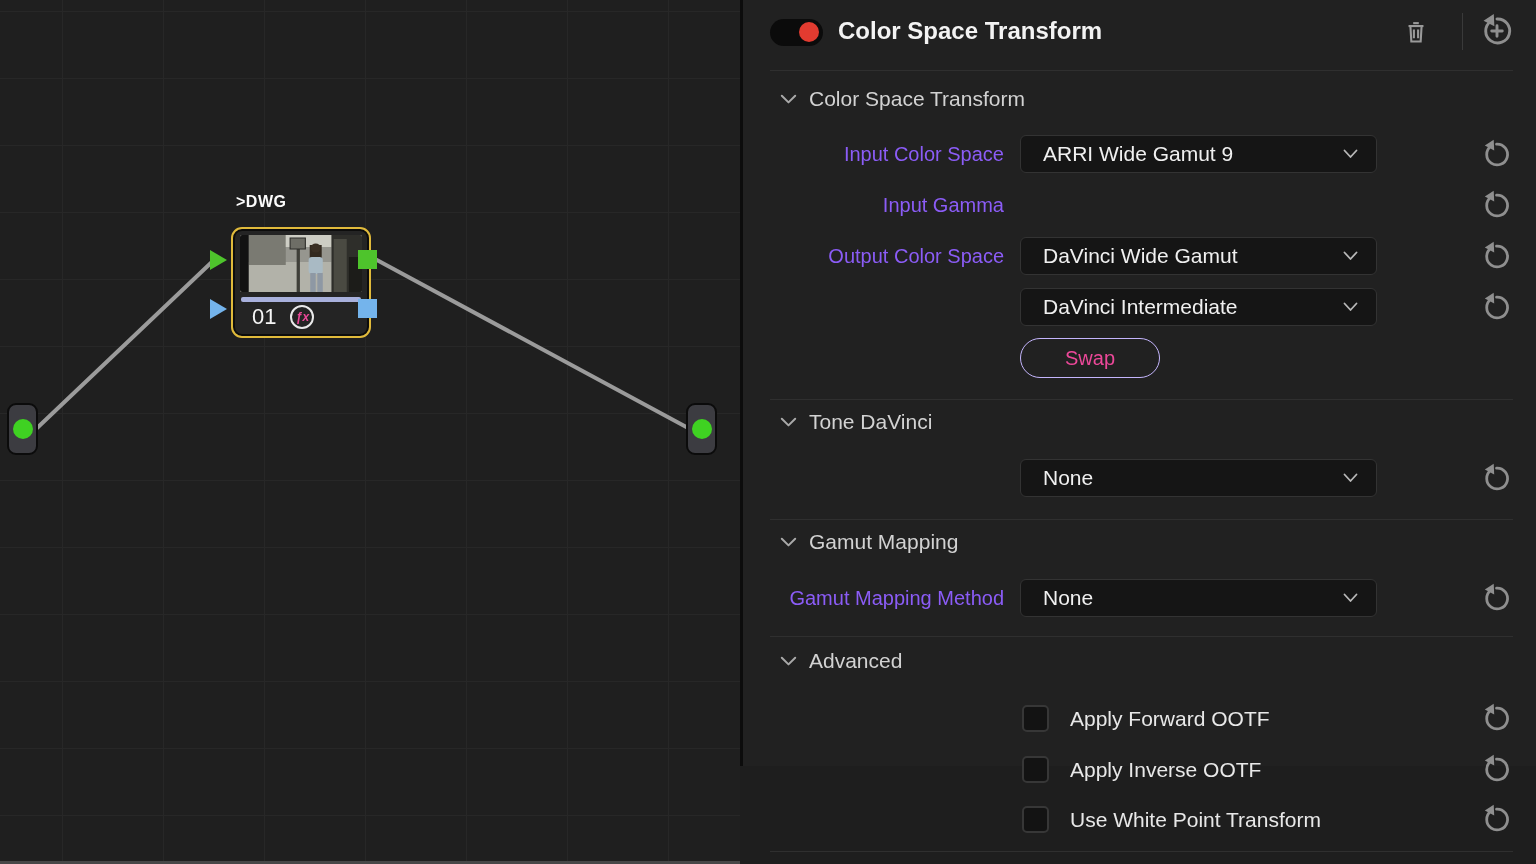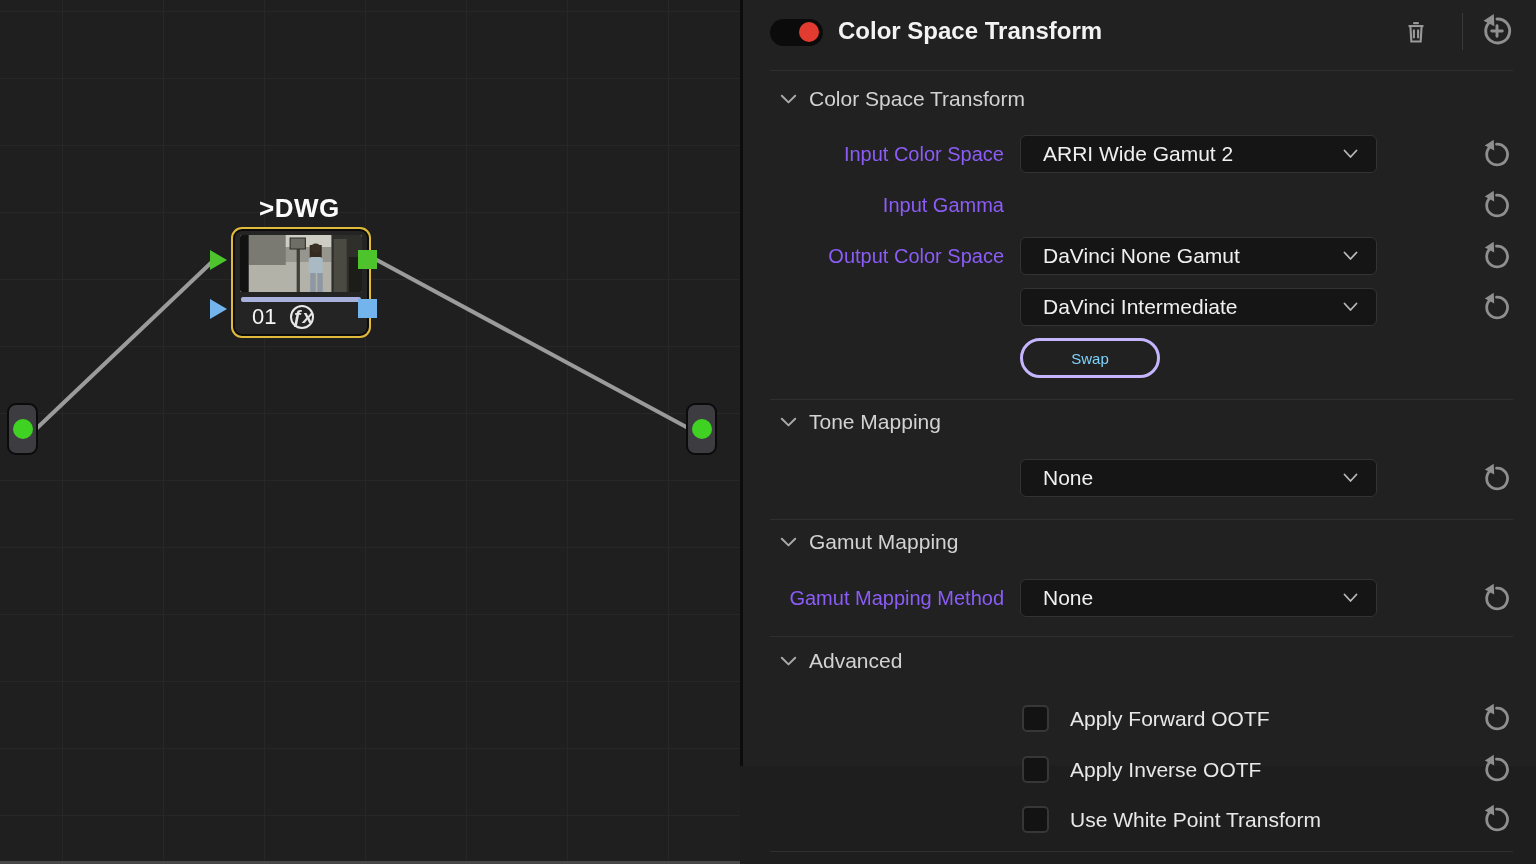--- a/index.html
+++ b/index.html
@@ -23,21 +23,21 @@
   .endpoint{
     position:absolute;width:31px;height:52px;background:#3c3c41;
     border:2px solid #0b0b0b;border-radius:9px;box-sizing:border-box;
     display:flex;align-items:center;justify-content:center;
   }
   .endpoint .dot{width:20px;height:20px;border-radius:50%;background:#3fd222;}
   .endpoint.src{left:7px;top:403px;}
   .endpoint.dst{left:686px;top:403px;}
   .node-label{
     position:absolute;left:236px;top:193px;
-    font-size:26px;font-weight:bold;color:#fcfcfc;letter-spacing:.5px;margin-left:23px;
+    font-size:16px;font-weight:bold;color:#fcfcfc;letter-spacing:.5px;
   }
   .node{
     position:absolute;left:231px;top:227px;width:140px;height:111px;
     background:#242424;border:2px solid #e0ba3b;border-radius:11px;
     box-sizing:border-box;box-shadow:inset 0 0 0 2px #0c0c0c;
   }
   .thumb{
     position:absolute;left:7px;top:6px;right:7px;height:57px;
     background:#8e8e88;overflow:hidden;border-radius:2px;
   }
@@ -46,21 +46,21 @@
     position:absolute;left:8px;right:8px;top:68px;height:5px;
     background:#a8b0dc;border-radius:2px;
   }
   .node-footer{
     position:absolute;left:0;right:0;bottom:3px;height:32px;
     display:flex;align-items:center;gap:14px;padding-left:19px;
   }
   .node-number{color:#f5f5f5;font-size:22px;}
   .fx-badge{
     width:24px;height:24px;border:2px solid #e9e9e9;border-radius:50%;
-    color:#e5e5e5;font-size:19px;font-style:italic;font-weight:bold;
+    color:#ec4899;font-size:12px;font-style:italic;font-weight:bold;
     display:flex;align-items:center;justify-content:center;box-sizing:border-box;
   }
   .port-tri{position:absolute;width:0;height:0;border-top:10px solid transparent;border-bottom:10px solid transparent;}
   .port-tri.green{left:210px;top:250px;border-left:17px solid #4ec42c;}
   .port-tri.blue{left:210px;top:299px;border-left:17px solid #74b4ec;}
   .port-sq{position:absolute;width:19px;height:19px;}
   .port-sq.green{left:358px;top:250px;background:#4ec42c;}
   .port-sq.blue{left:358px;top:299px;background:#74b4ec;}
   .graph-bottom{position:absolute;left:0;bottom:0;width:740px;height:3px;background:#474747;}
 
@@ -99,22 +99,22 @@
   .dropdown{
     position:absolute;left:277px;width:357px;height:38px;
     background:#151515;border:1px solid #333;border-radius:6px;box-sizing:border-box;
     display:flex;align-items:center;padding:0 18px 0 22px;
     color:#f0f0f0;font-size:21px;cursor:pointer;
   }
   .dropdown .chev{margin-left:auto;line-height:0;}
   .reset-btn{position:absolute;left:737px;width:33px;height:33px;}
   .swap-btn{
     position:absolute;left:277px;top:338px;width:140px;height:40px;
-    background:transparent;border:3px solid #c4b5fd;border-radius:20px;
-    color:#7dd3fc;font-size:15px;display:flex;align-items:center;justify-content:center;
+    background:transparent;border:1px solid #c4b5fd;border-radius:20px;
+    color:#ec4899;font-size:20px;display:flex;align-items:center;justify-content:center;
     cursor:pointer;font-family:"Liberation Sans", sans-serif;
   }
   .checkbox{
     position:absolute;left:279px;width:27px;height:27px;
     background:#131313;border:2px solid #373737;border-radius:5px;box-sizing:border-box;cursor:pointer;
   }
   .cb-label{
     position:absolute;left:327px;font-size:21px;color:#e8e8e8;line-height:27px;white-space:nowrap;
   }
   .panel-bottom{position:absolute;left:0;right:0;top:852px;bottom:0;background:#262626;}
@@ -203,21 +203,21 @@
 
   <button class="sec-header" style="top:86px">
     <svg width="17" height="11" viewBox="0 0 17 11">
       <path d="M1.8 1.8 L8.5 8.4 L15.2 1.8" fill="none" stroke="#a9a9a9" stroke-width="2" stroke-linecap="round" stroke-linejoin="round"></path>
     </svg>
     <span>Color Space Transform</span>
   </button>
 
   <div class="row-label" style="top:135px">Input Color Space</div>
   <div class="dropdown" style="top:135px">
-    <span>ARRI Wide Gamut 2</span>
+    <span>ARRI Wide Gamut 9</span>
     <span class="chev">
       <svg width="15" height="10" viewBox="0 0 15 10">
           <path d="M1.5 1.5 L7.5 8 L13.5 1.5" fill="none" stroke="#b8b8b8" stroke-width="1.8" stroke-linecap="round" stroke-linejoin="round"></path>
         </svg>
     </span>
   </div>
   <button class="icon-btn reset-btn" style="top:138px">
     <svg width="33" height="33" viewBox="0 0 26 26">
       <path d="M8.6 6.4 A 8.2 8.2 0 1 0 13 4.8" fill="none" stroke="#8f8f8f" stroke-width="2.2" stroke-linecap="round"></path>
       <path d="M10.8 1.4 L3.8 6 L11.2 9.8 Z" fill="#8f8f8f"></path>
@@ -227,21 +227,21 @@
   <div class="row-label" style="top:186px">Input Gamma</div>
   <button class="icon-btn reset-btn" style="top:189px">
     <svg width="33" height="33" viewBox="0 0 26 26">
       <path d="M8.6 6.4 A 8.2 8.2 0 1 0 13 4.8" fill="none" stroke="#8f8f8f" stroke-width="2.2" stroke-linecap="round"></path>
       <path d="M10.8 1.4 L3.8 6 L11.2 9.8 Z" fill="#8f8f8f"></path>
     </svg>
   </button>
 
   <div class="row-label" style="top:237px">Output Color Space</div>
   <div class="dropdown" style="top:237px">
-    <span>DaVinci None Gamut</span>
+    <span>DaVinci Wide Gamut</span>
     <span class="chev">
       <svg width="15" height="10" viewBox="0 0 15 10">
           <path d="M1.5 1.5 L7.5 8 L13.5 1.5" fill="none" stroke="#b8b8b8" stroke-width="1.8" stroke-linecap="round" stroke-linejoin="round"></path>
         </svg>
     </span>
   </div>
   <button class="icon-btn reset-btn" style="top:240px">
     <svg width="33" height="33" viewBox="0 0 26 26">
       <path d="M8.6 6.4 A 8.2 8.2 0 1 0 13 4.8" fill="none" stroke="#8f8f8f" stroke-width="2.2" stroke-linecap="round"></path>
       <path d="M10.8 1.4 L3.8 6 L11.2 9.8 Z" fill="#8f8f8f"></path>
@@ -264,21 +264,21 @@
   </button>
 
   <button class="swap-btn">Swap</button>
 
   <div class="hdiv" style="top:399px"></div>
 
   <button class="sec-header" style="top:409px">
     <svg width="17" height="11" viewBox="0 0 17 11">
       <path d="M1.8 1.8 L8.5 8.4 L15.2 1.8" fill="none" stroke="#a9a9a9" stroke-width="2" stroke-linecap="round" stroke-linejoin="round"></path>
     </svg>
-    <span>Tone Mapping</span>
+    <span>Tone DaVinci</span>
   </button>
 
   <div class="dropdown" style="top:459px">
     <span>None</span>
     <span class="chev">
       <svg width="15" height="10" viewBox="0 0 15 10">
           <path d="M1.5 1.5 L7.5 8 L13.5 1.5" fill="none" stroke="#b8b8b8" stroke-width="1.8" stroke-linecap="round" stroke-linejoin="round"></path>
         </svg>
     </span>
   </div>

